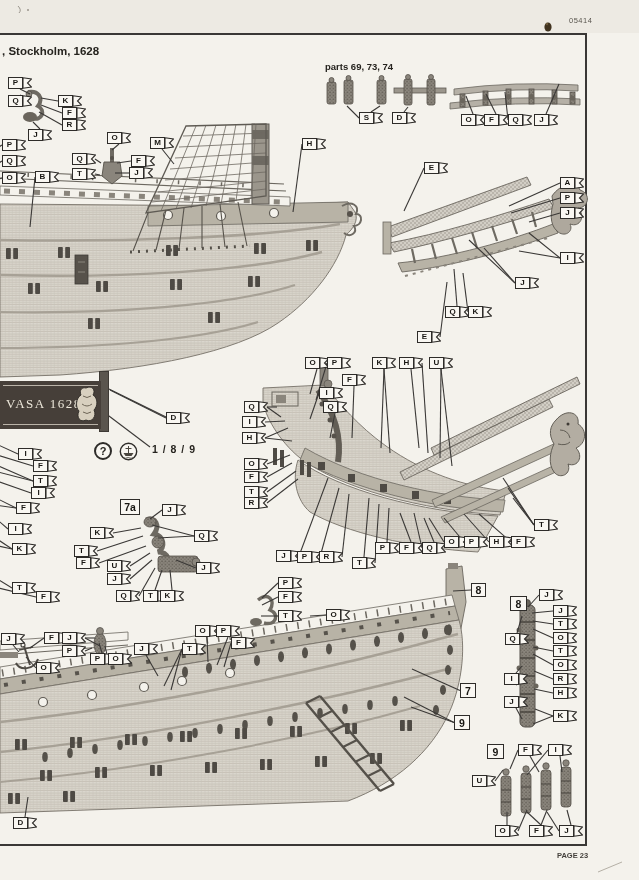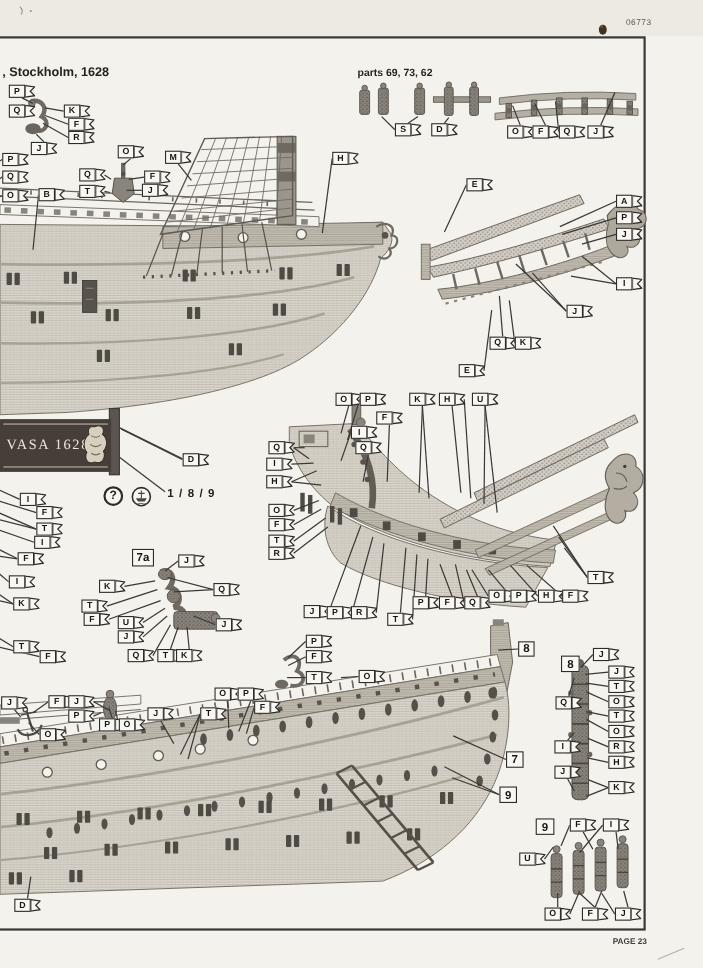--- a/index.html
+++ b/index.html
@@ -5,21 +5,21 @@
   *{margin:0;padding:0;box-sizing:border-box}
   html,body{width:639px;height:880px}
   body{position:relative;background:#f0eee8;font-family:"Liberation Sans",sans-serif;overflow:hidden}
   #page{position:absolute;inset:0;background:#f4f2ec}
   .scan-top{position:absolute;left:0;top:0;width:639px;height:33px;background:#edeae3;border-bottom:0}
   .frame{position:absolute;left:-8px;top:33px;width:595px;height:813px;border:2.6px solid #3a3836;z-index:5}
   svg.layer{position:absolute;left:0;top:0;z-index:10;pointer-events:none}
   #leaders{z-index:20}
   .txt{position:absolute;color:#26241f;z-index:40;white-space:nowrap}
   .kitnum{left:569px;top:16px;font-size:7.5px;color:#5a564f;letter-spacing:.5px}
-  .title{left:2px;top:60px;font-size:11.5px;font-weight:bold}
+  .title{left:2px;top:45px;font-size:11.5px;font-weight:bold}
   .partsnote{left:325px;top:61px;font-size:9.5px;font-weight:bold}
   .stepref{left:152px;top:443px;font-size:10.5px;font-weight:bold;letter-spacing:1px}
   .pagelabel{left:557px;top:851px;font-size:7.5px;font-weight:bold;color:#44413c}
   .nameplate{position:absolute;left:0;top:381px;width:101px;height:48px;background:#463f39;z-index:15}
   .nameplate .pinline{position:absolute;left:3px;right:3px;height:1px;background:#cfc8bc;opacity:.85}
   .nameplate .pt{top:4px}.nameplate .pb{bottom:4px}
   .plate-text{position:absolute;left:6px;top:15px;font-family:"Liberation Serif",serif;font-size:13px;letter-spacing:1.5px;color:#ece7da}
   .plate-lion{position:absolute;right:3px;top:5px}
   .plate-bar{position:absolute;left:99px;top:371px;width:10px;height:61px;background:#5a554e;border:.8px solid #3e3a35;z-index:14}
   .flag{position:absolute;display:flex;align-items:flex-start;z-index:30}
@@ -495,23 +495,23 @@
       <line x1="541" y1="825" x2="547" y2="810" stroke="#3a3836" stroke-width="1.1"></line>
       <line x1="559" y1="831" x2="547" y2="812" stroke="#3a3836" stroke-width="1.1"></line>
       <line x1="571" y1="825" x2="567" y2="810" stroke="#3a3836" stroke-width="1.1"></line>
       <line x1="25" y1="817" x2="28" y2="797" stroke="#3a3836" stroke-width="1.1"></line>
       <line x1="471" y1="590" x2="453" y2="591" stroke="#3a3836" stroke-width="1.1"></line>
       <line x1="460" y1="690.5" x2="412" y2="669" stroke="#3a3836" stroke-width="1.1"></line>
       <line x1="454" y1="722.5" x2="404" y2="697" stroke="#3a3836" stroke-width="1.1"></line>
       <line x1="454" y1="722.5" x2="411" y2="707" stroke="#3a3836" stroke-width="1.1"></line>
     </svg>
 
-  <div class="txt kitnum">06773</div>
+  <div class="txt kitnum">05414</div>
   <div class="txt title">, Stockholm, 1628</div>
-  <div class="txt partsnote">parts 69, 73, 62</div>
+  <div class="txt partsnote">parts 69, 73, 74</div>
   <div class="txt stepref">1 / 8 / 9</div>
   <div class="txt pagelabel">PAGE 23</div>
 
   <div class="nameplate">
     <div class="pinline pt"></div>
     <div class="pinline pb"></div>
     <span class="plate-text">VASA 1628</span>
     <svg class="plate-lion" width="22" height="38" viewBox="0 0 22 38">
       <path d="M10 2 C16 -1 20 4 17 9 C22 12 22 20 18 24 C21 30 16 37 10 34 C4 37 0 31 3 25 C-1 21 0 12 5 9 C3 4 6 1 10 2 Z" fill="#d8d0bf" stroke="#2e2a26" stroke-width="0.9"></path>
       <path d="M7 10 q4 3 8 0 M6 18 q5 4 10 0 M7 26 q4 3 8 0" stroke="#6e6657" stroke-width="1" fill="none"></path>

